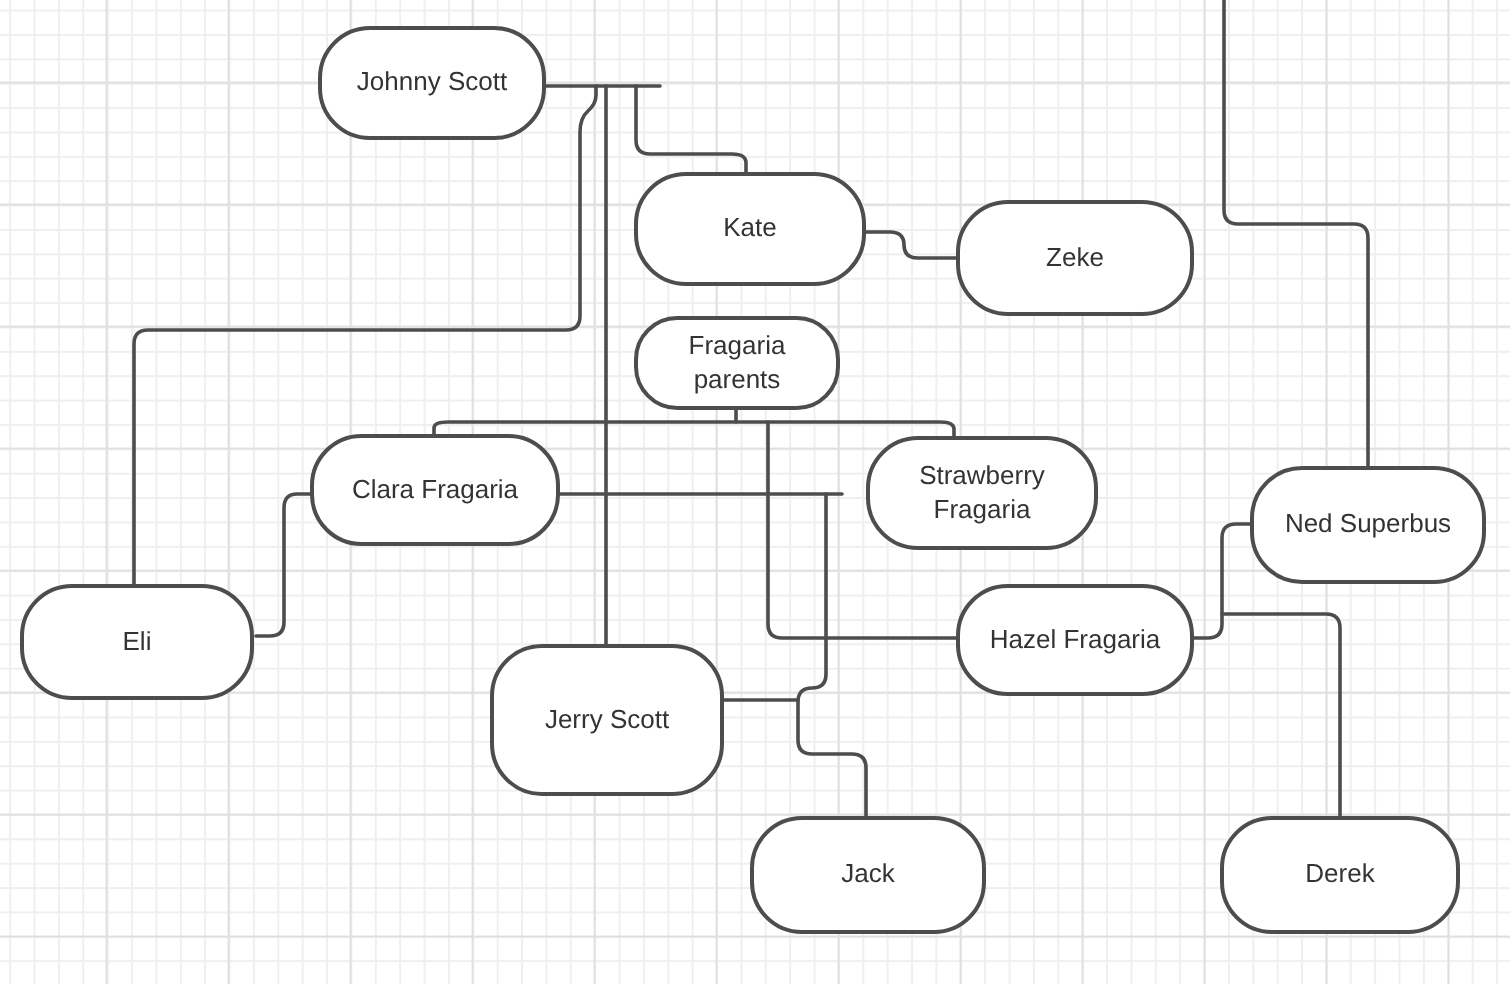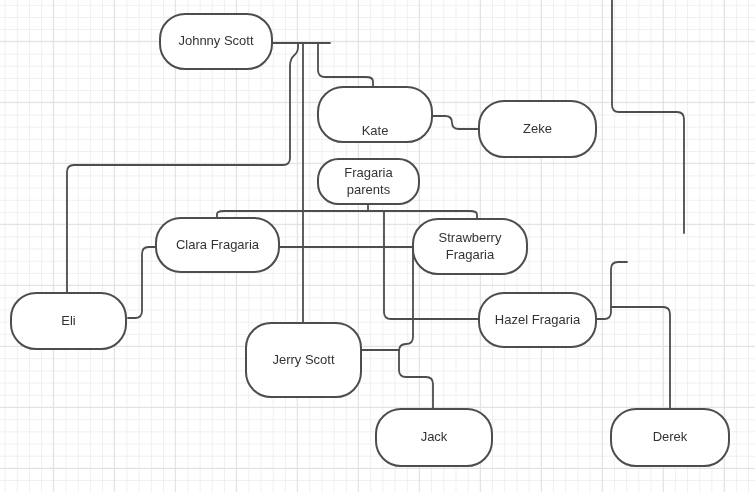--- a/index.html
+++ b/index.html
@@ -57,34 +57,37 @@
       <path d="M280 247 L421 247"></path>
       <path d="M413 247 L413 337 Q413 344 406 344 L406 344 Q399 344 399 351 L399 370 Q399 377 406 377 L426 377 Q433 377 433 384 L433 408"></path>
       <path d="M362 350 L399 350"></path>
       <path d="M155 247 L148.5 247 Q142 247 142 254 L142 311 Q142 318 135 318 L128 318"></path>
       <path d="M596 319 L604 319 Q611 319 611 312 L611 269 Q611 262 618 262 L627 262"></path>
       <path d="M611 307 L663 307 Q670 307 670 314 L670 408"></path>
     </svg>
 <div class="node" style="left: 159px; top: 13px; width: 114px; height: 57px; border-radius: 26px;">
       <span>Johnny Scott</span>
     </div>
-    <div class="node" style="left: 317px; top: 86px; width: 116px; height: 57px; border-radius: 26px; align-items: flex-end;">
+    <div class="node" style="left: 317px; top: 86px; width: 116px; height: 57px; border-radius: 26px;">
       <span>Kate</span>
     </div>
     <div class="node" style="left: 478px; top: 100px; width: 119px; height: 58px; border-radius: 26px;">
       <span>Zeke</span>
     </div>
     <div class="node" style="left: 317px; top: 158px; width: 103px; height: 47px; border-radius: 21.62px;">
       <span>Fragaria parents</span>
     </div>
     <div class="node" style="left: 155px; top: 217px; width: 125px; height: 56px; border-radius: 25.76px; justify-content: center;">
       <span>Clara Fragaria</span>
     </div>
-    <div class="node" style="left: 412px; top: 218px; width: 116px; height: 57px; border-radius: 26px;">
+    <div class="node" style="left: 433px; top: 218px; width: 116px; height: 57px; border-radius: 26px;">
       <span>Strawberry Fragaria</span>
+    </div>
+    <div class="node" style="left: 625px; top: 233px; width: 118px; height: 59px; border-radius: 26px;">
+      <span>Ned Superbus</span>
     </div>
     <div class="node" style="left: 10px; top: 292px; width: 117px; height: 58px; border-radius: 26px;">
       <span>Eli</span>
     </div>
     <div class="node" style="left: 478px; top: 292px; width: 119px; height: 56px; border-radius: 25.76px;">
       <span>Hazel Fragaria</span>
     </div>
     <div class="node" style="left: 245px; top: 322px; width: 117px; height: 76px; border-radius: 26px;">
       <span>Jerry Scott</span>
     </div>

